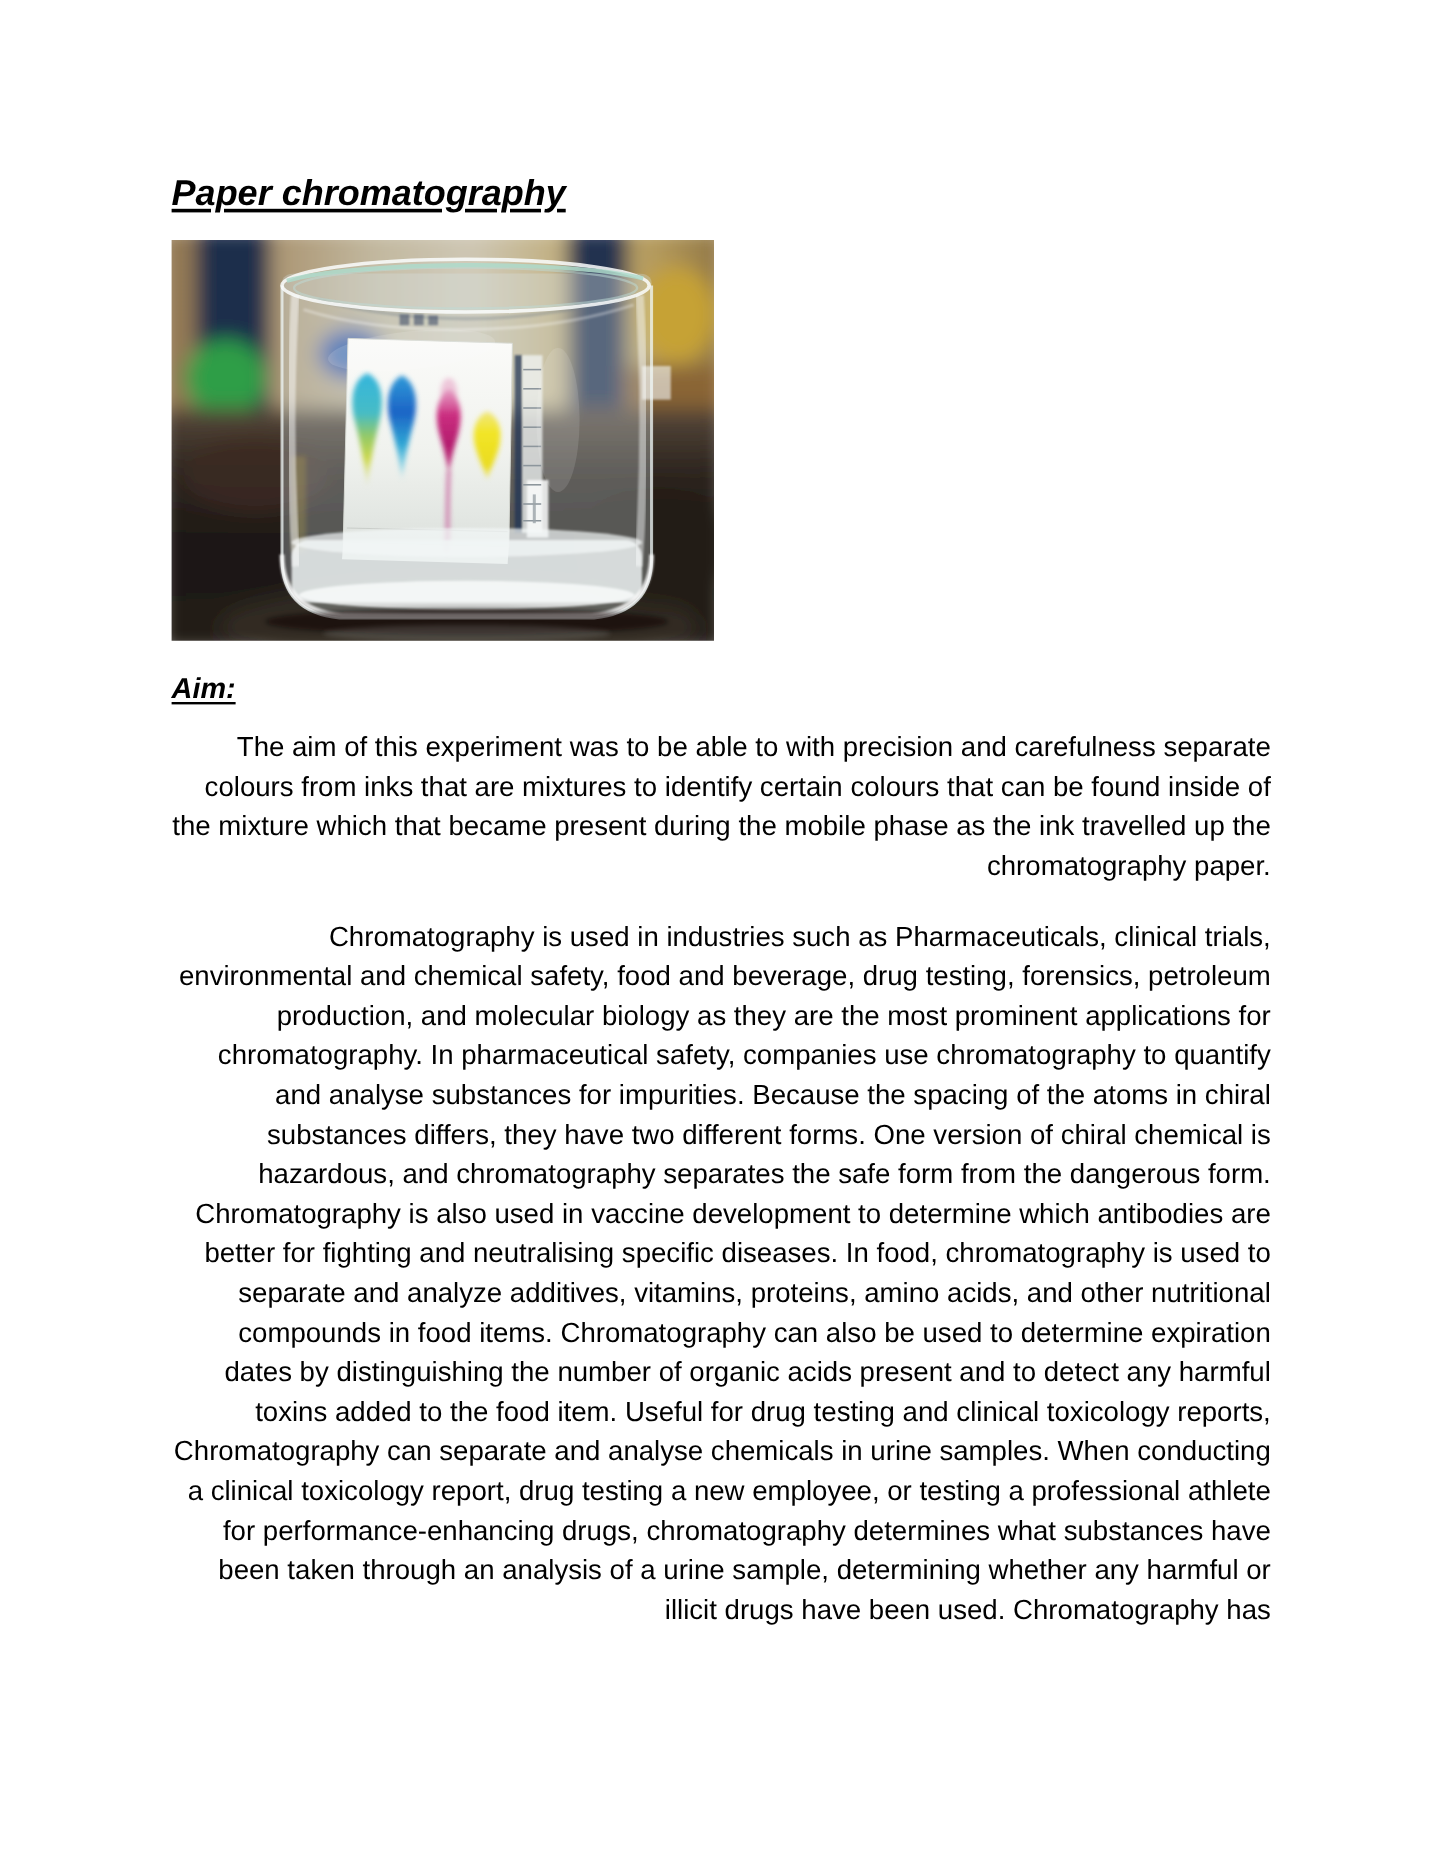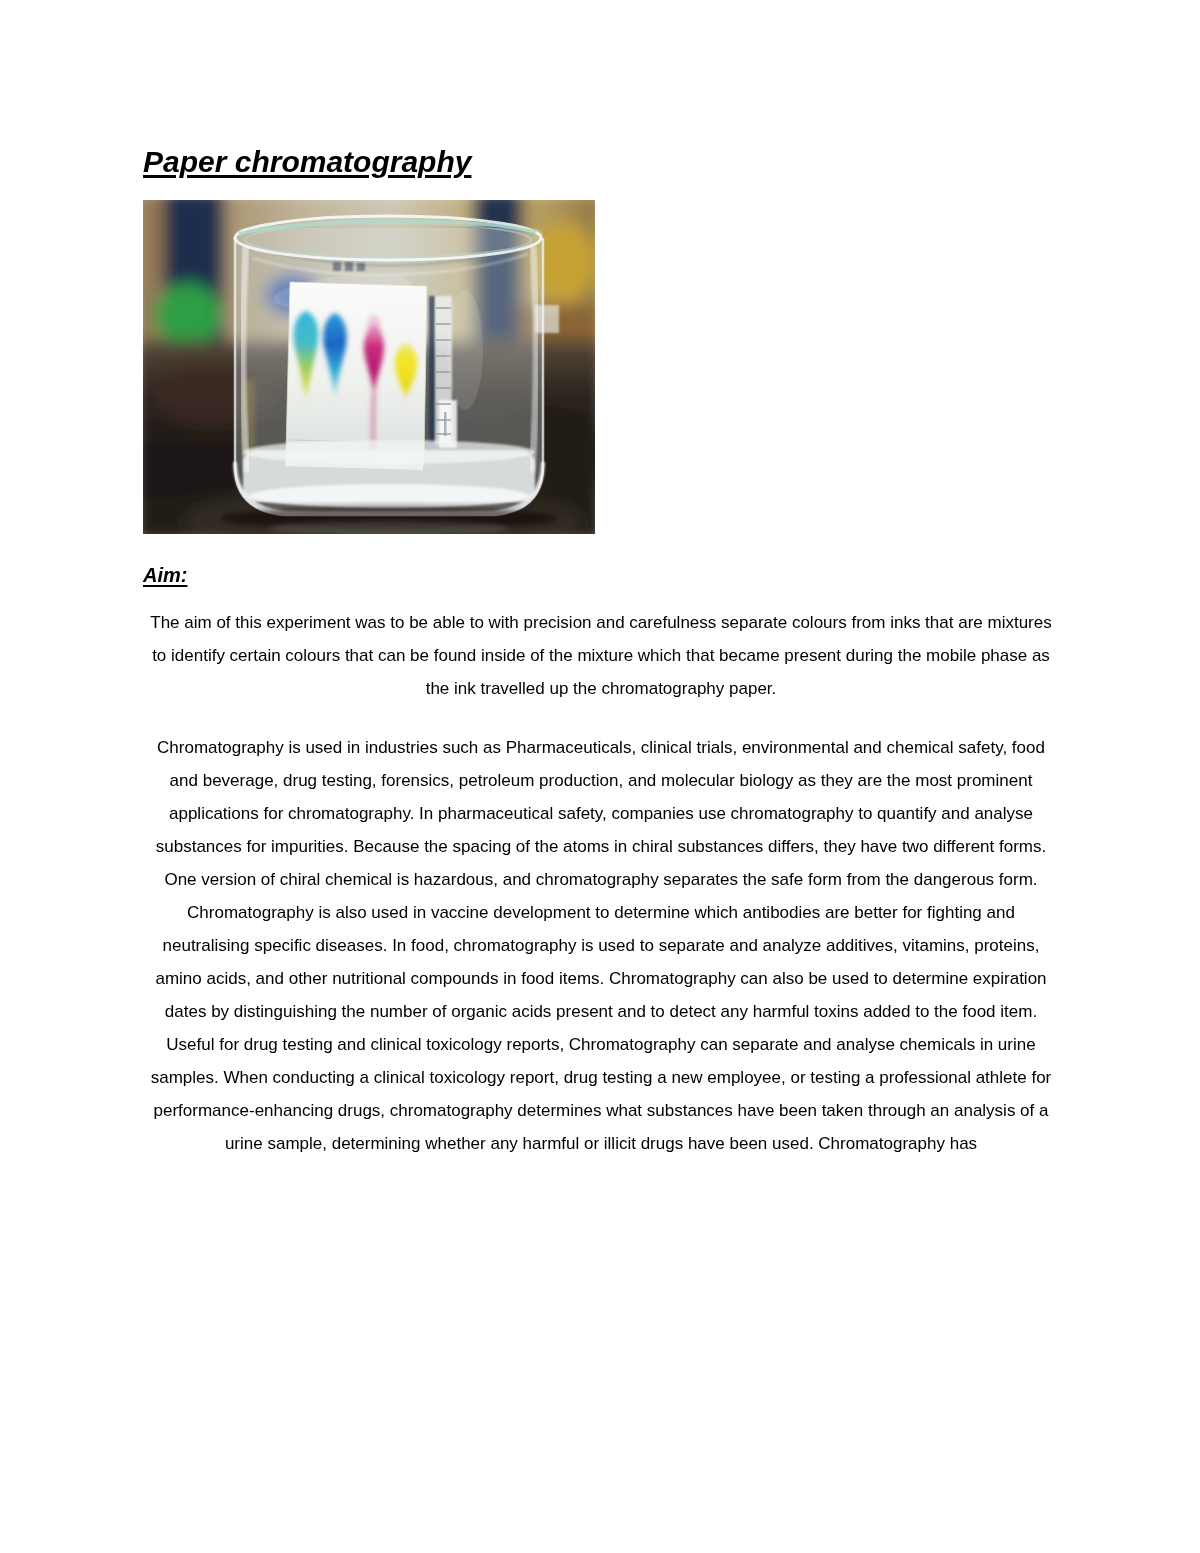--- a/index.html
+++ b/index.html
@@ -25,35 +25,35 @@
     text-decoration-thickness:2.5px;
     text-underline-offset:3px;
     margin:0 0 20px 0;
   }
   .figure-wrap {
     width:452px; height:334px;
     margin:0 0 26px 0;
     line-height:0;
   }
   .section-heading {
-    font-size:20px;
+    font-size:24px;
     line-height:30px;
     font-weight:bold;
     font-style:italic;
     text-decoration:underline;
     text-decoration-thickness:2px;
     text-underline-offset:3px;
     margin:0 0 16px 0;
   }
   .body-text {
-    font-size:17px;
+    font-size:23px;
     line-height:33px;
     width:916px;
     margin:0 0 26px 0;
-    text-align:center;
+    text-align:right;
   }
 </style>
 </head>
 <body>
 
 <div class="page">
 
   <h1 class="doc-title">Paper chromatography</h1>
 
   <div class="figure-wrap">

